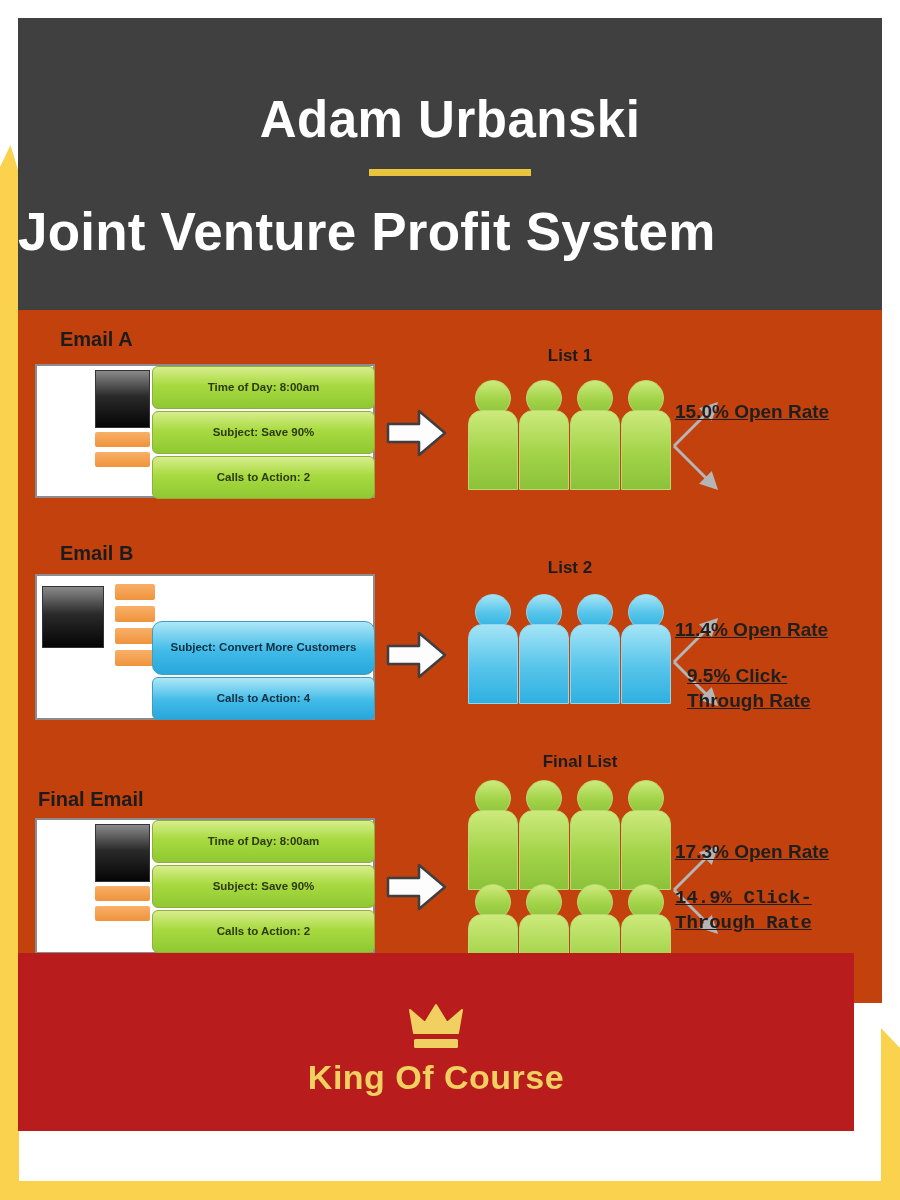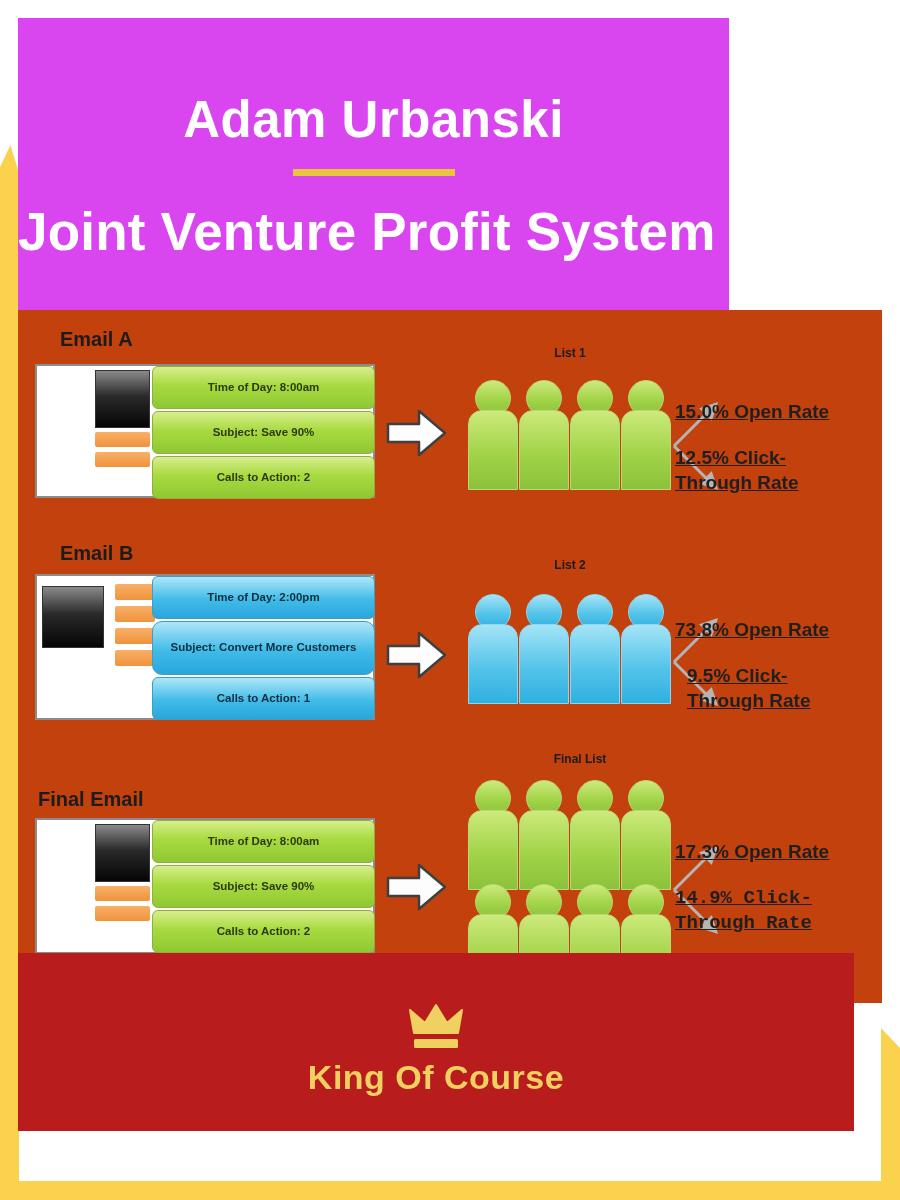--- a/index.html
+++ b/index.html
@@ -8,21 +8,21 @@
   .page { position:relative; width:900px; height:1200px; background:#ffffff; overflow:hidden; }
 
   
   .band-left { position:absolute; left:0; top:145px; width:19px; height:1055px;
     background:#fbd24e; clip-path:polygon(0 22px, 55% 0, 100% 28px, 100% 100%, 0 100%); }
   .band-bottom { position:absolute; left:0; bottom:0; width:900px; height:19px; background:#fbd24e; }
   .band-right { position:absolute; right:0; top:1028px; width:19px; height:172px;
     background:#fbd24e; clip-path:polygon(0 0, 100% 20px, 100% 100%, 0 100%); }
 
   
-  .header-panel { position:absolute; left:18px; top:18px; width:711px; height:292px; background:#d946ef; }
+  .header-panel { position:absolute; left:18px; top:18px; width:864px; height:292px; background:#404040; }
   .author { position:absolute; left:0; top:72px; width:100%; text-align:center;
     color:#ffffff; font-size:51px; font-weight:bold; letter-spacing:0.5px; }
   .divider { position:absolute; left:50%; top:151px; transform:translateX(-50%);
     width:162px; height:7px; background:#e9c53f; }
   .course-title { position:absolute; left:0; top:183px; width:100%; text-align:left;
     color:#ffffff; font-size:53px; font-weight:bold; letter-spacing:0.2px; }
 
   
   .diagram { position:absolute; left:18px; top:310px; width:864px; height:693px; background:#c2410c; }
   .drow { position:absolute; left:0; width:864px; }
@@ -50,21 +50,21 @@
   .green .mbar { background:linear-gradient(180deg,#d7ee8d 0%,#a8da40 45%,#8fc832 100%);
     border:1px solid #8fae3e; color:#2e3a10; }
   .blue .mbar { background:linear-gradient(180deg,#aee7f7 0%,#41bbe8 55%,#28a7dc 100%);
     border:1px solid #3e9ec0; color:#0d2f40; }
 
   
   .block-arrow { position:absolute; left:368px; width:62px; height:54px; }
 
   
   .list-label { position:absolute; left:450px; width:204px; text-align:center;
-    font-size:12px; font-weight:bold; color:#1c1c1c; }
+    font-size:17px; font-weight:bold; color:#1c1c1c; }
 
   
   .people-group { position:absolute; left:450px; display:flex; }
   .person { position:relative; width:50px; height:110px; margin-right:1px; }
   .person .head { position:absolute; top:0; left:50%; transform:translateX(-50%);
     width:36px; height:36px; border-radius:50%; }
   .person .body { position:absolute; top:30px; left:0; width:50px; height:80px;
     border-radius:14px 14px 0 0; }
   .green .person .head, .green .person .body {
     background:linear-gradient(180deg,#cdea7c 0%,#a2d348 55%,#8bc23a 100%); border:1px solid #b9da71; }
@@ -181,34 +181,32 @@
         <span class="person">
             <span class="head"></span>
             <span class="body"></span>
           </span>
       </div>
       <svg class="connector" viewBox="0 0 60 112">
         <line x1="4" y1="58" x2="46" y2="16" stroke="#b5b5b5" stroke-width="3" marker-end="url(#arrhead)"></line>
         <line x1="4" y1="58" x2="46" y2="100" stroke="#b5b5b5" stroke-width="3" marker-end="url(#arrhead)"></line>
       </svg>
       <div class="stat open">15.0% Open Rate</div>
-      <div class="stat click">12.5% Click-Through Rate</div>
     </div>
 
     <div class="drow row2 blue">
       <div class="email-label">Email B</div>
       <div class="email-box"></div>
       <div class="thumb"></div>
       <div class="obar o1"></div>
       <div class="obar o2"></div>
       <div class="obar o3"></div>
       <div class="obar o4"></div>
-      <div class="mbar b1">Time of Day: 2:00pm</div>
       <div class="mbar b2">Subject: Convert More Customers</div>
-      <div class="mbar b3">Calls to Action: 1</div>
+      <div class="mbar b3">Calls to Action: 4</div>
       <svg class="block-arrow" viewBox="0 0 62 54">
         <path d="M2 18 H33 V5 L59 27 L33 49 V36 H2 Z" fill="#fdfdfd" stroke="#3f3f3f" stroke-width="2.5" stroke-linejoin="round"></path>
       </svg>
       <div class="list-label">List 2</div>
       <div class="people-group">
         <span class="person">
             <span class="head"></span>
             <span class="body"></span>
           </span>
         <span class="person">
@@ -221,21 +219,21 @@
           </span>
         <span class="person">
             <span class="head"></span>
             <span class="body"></span>
           </span>
       </div>
       <svg class="connector" viewBox="0 0 60 112">
         <line x1="4" y1="58" x2="46" y2="16" stroke="#b5b5b5" stroke-width="3" marker-end="url(#arrhead)"></line>
         <line x1="4" y1="58" x2="46" y2="100" stroke="#b5b5b5" stroke-width="3" marker-end="url(#arrhead)"></line>
       </svg>
-      <div class="stat open">73.8% Open Rate</div>
+      <div class="stat open">11.4% Open Rate</div>
       <div class="stat click">9.5% Click-Through Rate</div>
     </div>
 
     <div class="drow row3 green">
       <div class="email-label">Final Email</div>
       <div class="email-box"></div>
       <div class="thumb"></div>
       <div class="obar o1"></div>
       <div class="obar o2"></div>
       <div class="mbar b1">Time of Day: 8:00am</div>

